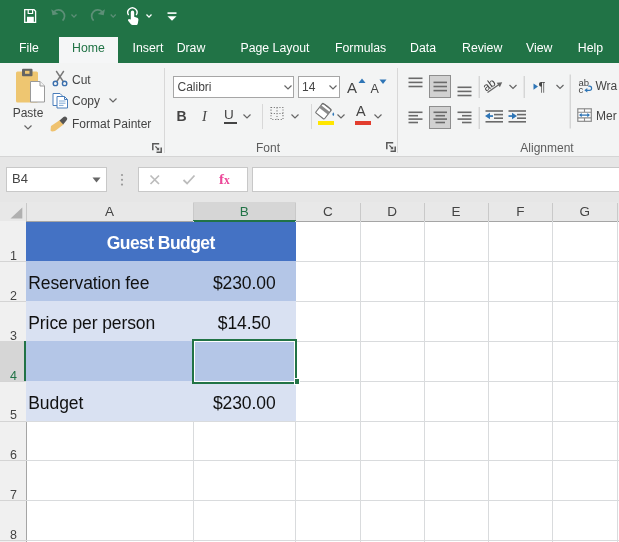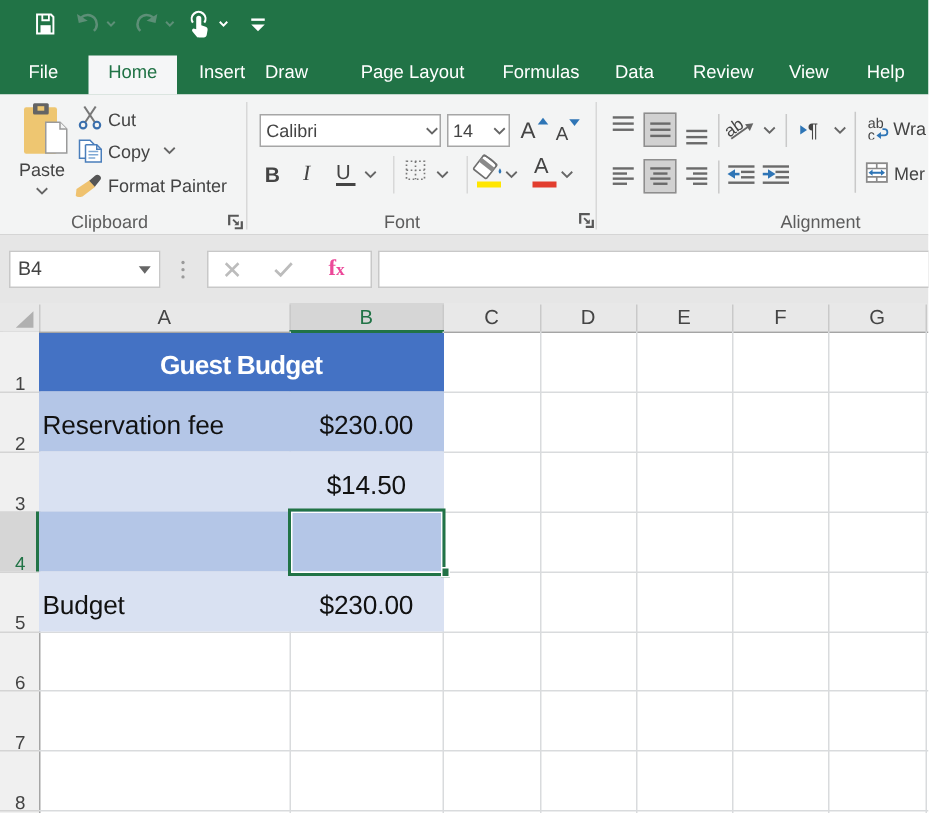--- a/index.html
+++ b/index.html
@@ -107,21 +107,20 @@
   </svg>
   <div class="abs rtxt" style="left:72px;top:94px;">Copy</div>
   <svg class="abs" style="left:108px;top:97px;" width="10" height="7">
       <path class="chev" d="M1.5 1.5 l3.5 3.5 l3.5 -3.5"></path>
     </svg>
   <svg class="abs" style="left:50px;top:115px;" width="20" height="17" viewBox="0 0 20 17">
     <path d="M1 11 L10 5 l3.5 4.5 L5 16 q-3.5 1 -4.5 -0.5 z" fill="#efc26f"></path>
     <path d="M9.5 5.5 l4 -3.5 q1.5 -1.2 3 0.2 q1.5 1.4 0.3 2.8 l-3.6 4.5 z" fill="#555"></path>
   </svg>
   <div class="abs rtxt" style="left:72px;top:117px;">Format Painter</div>
-  <div class="abs glabel" style="left:23px;top:141px;width:100px;text-align:center;">Clipboard</div>
   <svg class="abs" style="left:151.5px;top:143px;" width="10" height="10" viewBox="0 0 10 10">
     <path d="M0.8 7.2 V0.8 H7.2" stroke="#585858" stroke-width="1.5" fill="none"></path>
     <path d="M3.4 3.4 L6 6" stroke="#585858" stroke-width="1.2" fill="none"></path>
     <polygon points="7.2,7.2 7.2,4.2 4.2,7.2" fill="#585858"></polygon>
     <path d="M4.5 9.2 H9.2 V4.5" stroke="#585858" stroke-width="1.5" fill="none"></path>
   </svg>
   <div class="abs gsep" style="left:163.5px;top:68px;height:85px;"></div>
 
   <div class="abs combo" style="left:173px;top:76px;width:121px;height:22px;"></div>
   <div class="abs rtxt" style="left:177.5px;top:80px;">Calibri</div>
@@ -356,18 +355,19 @@
   <div class="abs rowtxt" style="left:1.5px;top:288.9px;width:24px;color:#444;">2</div>
   <div class="abs rowtxt" style="left:1.5px;top:328.69999999999993px;width:24px;color:#444;">3</div>
   <div class="abs rowtxt" style="left:1.5px;top:368.49999999999994px;width:24px;color:#217346;">4</div>
   <div class="abs rowtxt" style="left:1.5px;top:408.29999999999995px;width:24px;color:#444;">5</div>
   <div class="abs rowtxt" style="left:1.5px;top:448.09999999999997px;width:24px;color:#444;">6</div>
   <div class="abs rowtxt" style="left:1.5px;top:487.9px;width:24px;color:#444;">7</div>
   <div class="abs rowtxt" style="left:1.5px;top:527.6999999999999px;width:24px;color:#444;">8</div>
   <div class="abs cell" style="left:26px;top:232.9px;width:269.5px;text-align:center;font-weight:bold;color:#fff;font-size:17.5px;letter-spacing:-0.55px;">Guest Budget</div>
   <div class="abs cell" style="left:28.3px;top:273.2px;">Reservation fee</div>
   <div class="abs cell" style="left:193px;top:273.2px;width:102.5px;text-align:center;">$230.00</div>
+  <div class="abs cell" style="left:28.3px;top:313px;">Price per person</div>
   <div class="abs cell" style="left:193px;top:313px;width:102.5px;text-align:center;">$14.50</div>
   <div class="abs cell" style="left:28.3px;top:392.7px;">Budget</div>
   <div class="abs cell" style="left:193px;top:392.7px;width:102.5px;text-align:center;">$230.00</div>
   <div class="abs" style="left:191.5px;top:339.4px;width:105.5px;height:44.2px;box-sizing:border-box;border:2.5px solid #217346;box-shadow:inset 0 0 0 1px #fff;"></div>
   <div class="abs" style="left:293.8px;top:378.4px;width:6.6px;height:6.6px;box-sizing:border-box;background:#217346;border:1px solid #fff;"></div>
 </div>
 
 </body></html>

